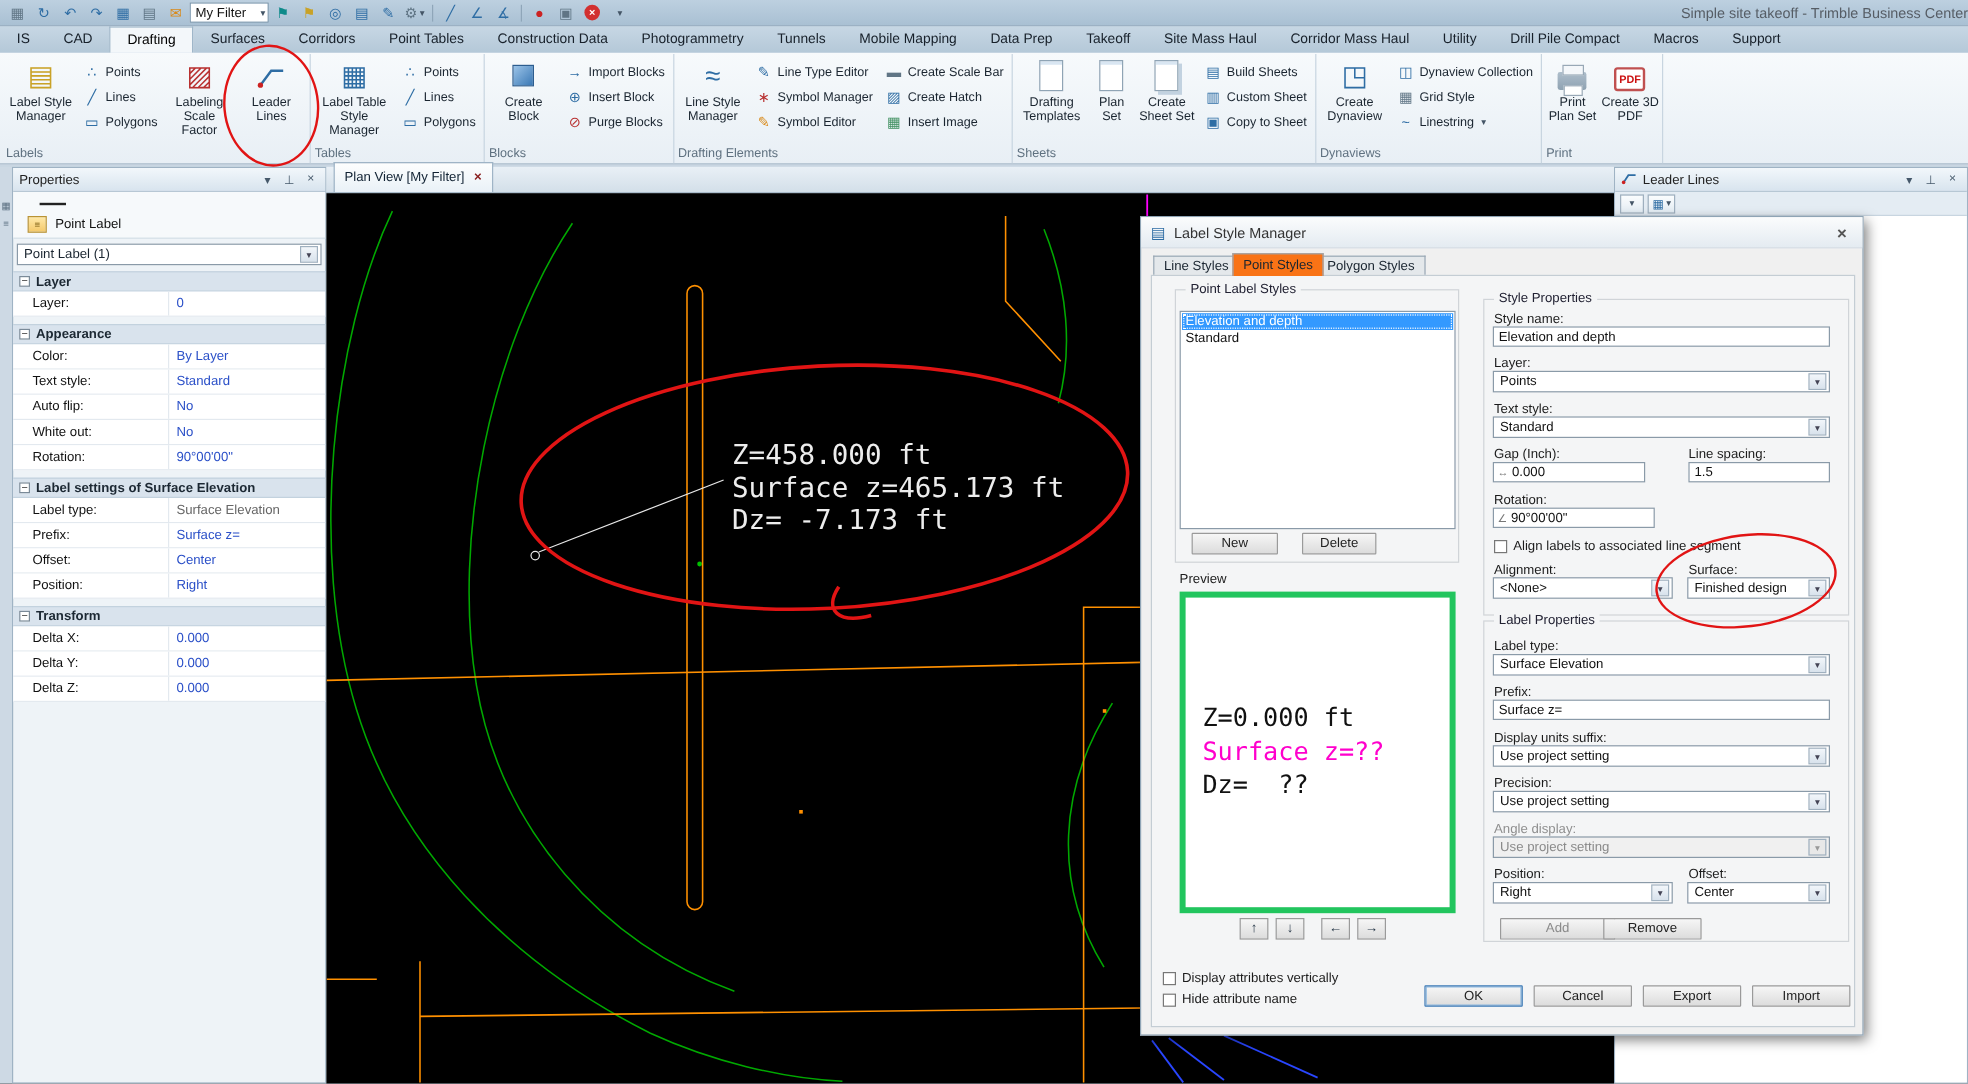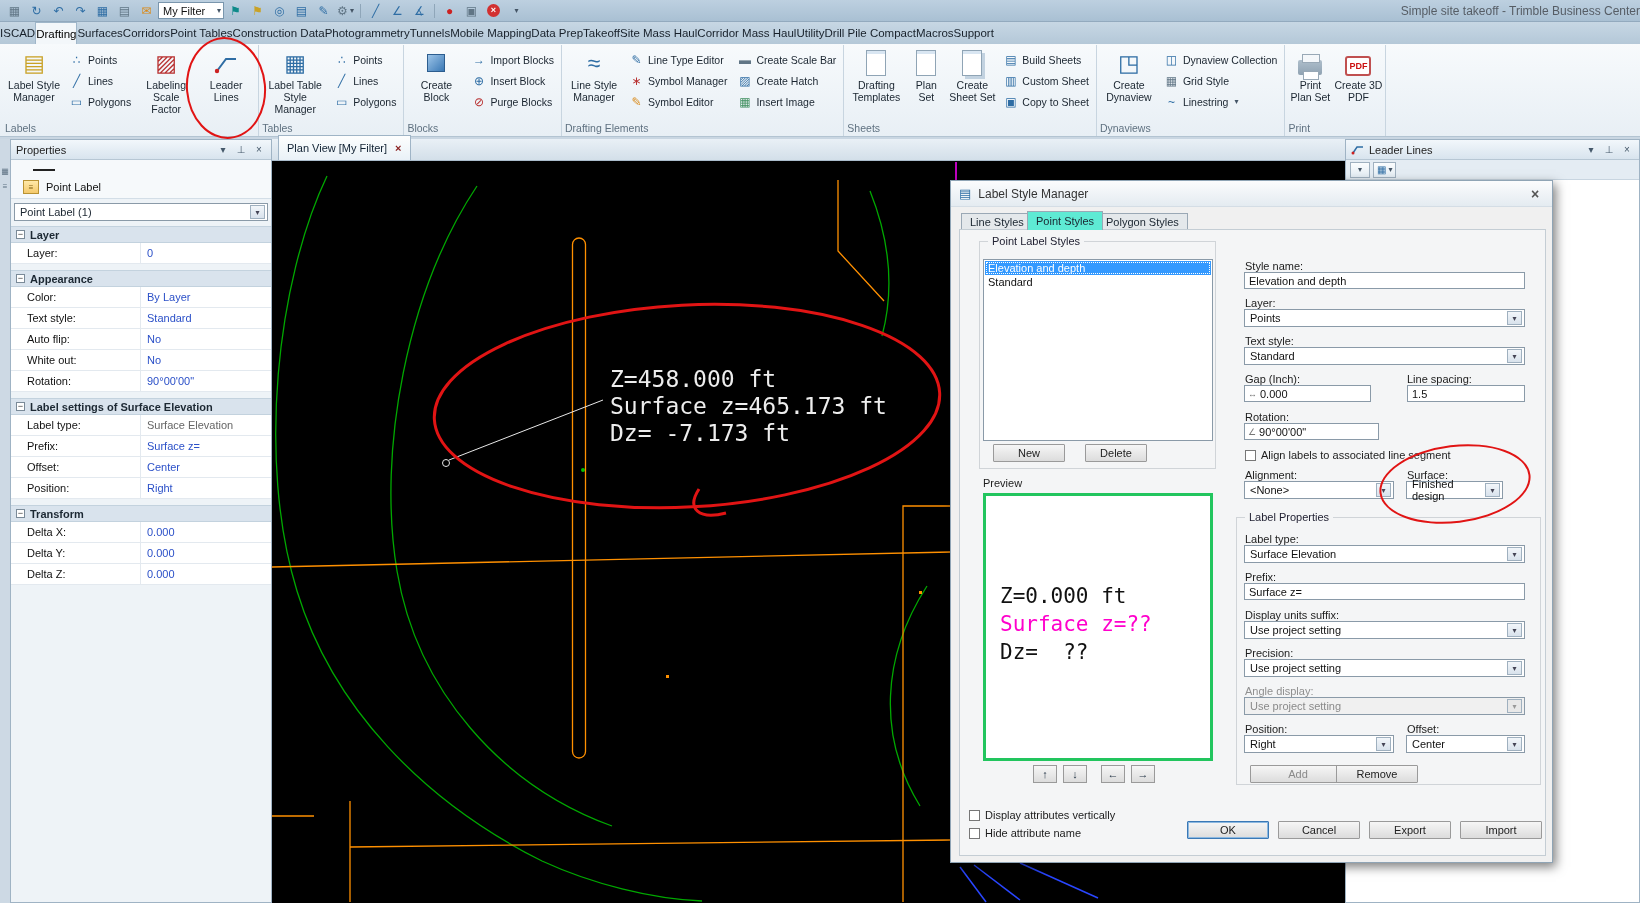--- a/index.html
+++ b/index.html
@@ -11,21 +11,21 @@
   .qat{display:flex;align-items:center;gap:1px;padding-left:4px;position:relative;z-index:2}
   .qicon{width:21px;height:19px;display:flex;align-items:center;justify-content:center;font-size:12px;border-radius:2px}
   .qsep{width:1px;height:14px;background:#8fa6b9;margin:0 3px}
   .qcombo{width:66px;height:17px;background:#fff;border:1px solid #7a96ad;display:flex;align-items:center;justify-content:space-between;padding:0 2px 0 4px;font-size:11px;color:#111}
   .qcombo .arr{font-size:8px;color:#456}
   .stopic{width:13px;height:13px;border-radius:50%;background:#d23030;color:#fff;font-size:9px;line-height:13px;text-align:center;font-weight:bold}
   .win-title{position:absolute;left:0;right:0;top:0;height:22px;line-height:22px;text-align:right;color:#565d65;font-size:12px;pointer-events:none}
 
   
   .tabrow{position:absolute;left:0;top:22px;width:1640px;height:22px;background:linear-gradient(#c7d7e4,#b4c8d8);display:flex;align-items:stretch}
-  .rtab{display:flex;align-items:center;padding:0 0;font-size:11.5px;color:#17202a;cursor:default}
+  .rtab{display:flex;align-items:center;padding:0 14px;font-size:11.5px;color:#17202a;cursor:default}
   .rtab.active{background:#f3f7fa;border:1px solid #9fb6c9;border-bottom:none;color:#000}
 
   
   .ribbon{position:absolute;left:0;top:44px;width:1640px;height:93px;background:linear-gradient(#f7fafc,#e8eff5);border-bottom:1px solid #b3c4d2;display:flex;align-items:stretch;padding:1px 0 0 2px}
   .rgroup{display:flex;flex-direction:column;border-right:1px solid #c8d5e0;padding:0 3px}
   .rgc{flex:1;display:flex;align-items:flex-start;gap:2px}
   .rgroup-title{text-align:left;font-size:10.5px;color:#5f7180;padding:1px 0 2px}
   .bigbtn{width:58px;display:flex;flex-direction:column;align-items:center;padding-top:3px;gap:1px;height:74px;border-radius:2px;position:relative}
   .bicon{width:30px;height:30px;display:flex;align-items:center;justify-content:center;font-size:23px}
   .blabel{font-size:10.5px;text-align:center;line-height:1.15;color:#1a2530}
@@ -76,21 +76,21 @@
   .ltools{height:20px;background:#e4ecf3;border-bottom:1px solid #c8d5e0;display:flex;align-items:center;gap:3px;padding:0 4px;flex:0 0 auto}
   .lbtn{height:16px;min-width:20px;border:1px solid #9fb0bf;background:linear-gradient(#fbfdfe,#e3ecf3);display:flex;align-items:center;justify-content:center;gap:2px;font-size:8px;color:#456;padding:0 3px}
   .lbody{flex:1;background:#fff}
 
   
   .dlg{position:absolute;left:950px;top:180px;width:603px;height:683px;background:#f0f0f0;border:1px solid #8fa4b5;box-shadow:3px 4px 10px rgba(0,0,0,.5);z-index:20}
   .dlg-title{height:26px;background:linear-gradient(#fbfcfd,#e4ebf1);display:flex;align-items:center;gap:7px;padding:0 8px;font-size:12px;color:#333;border-bottom:1px solid #d4dde5}
   .dlg-title .sp{flex:1}
   .dlg-x{color:#555;font-size:14px;font-weight:bold;width:18px;text-align:center}
   .dtab{position:absolute;height:17px;border:1px solid #9aa8b5;border-bottom:none;background:#e4e8eb;font-size:11px;display:flex;align-items:center;padding:0 8px;top:32px}
-  .dtab.active{background:#5eead4;height:19px;top:30px;z-index:3}
+  .dtab.active{background:#f97316;height:19px;top:30px;z-index:3}
   .dpage{position:absolute;left:8px;top:48px;width:587px;height:627px;background:#f4f5f6;border:1px solid #c4cdd4}
   .grp{position:absolute;border:1px solid #d0d4d8}
   .grp-title{position:absolute;top:-7px;left:8px;background:#f4f5f6;padding:0 4px;font-size:11px;color:#223;white-space:nowrap}
   .lbl{position:absolute;font-size:11px;color:#1c1c1c;white-space:nowrap}
   .lbl.muted{color:#8f8f8f}
   .lst{position:absolute;background:#fff;border:1px solid #8a9aa8;font-size:11px;padding:1px}
   .lst .sel{background:#3399ff;color:#fff;padding:1px 3px;outline:1px dotted #fff;outline-offset:-2px}
   .lst .itm{padding:1px 3px;color:#111}
   .inp{position:absolute;height:17px;background:#fff;border:1px solid #8a9aa8;font-family:"Liberation Sans",sans-serif;font-size:11px;padding:0 4px;color:#111}
   .fld{position:absolute;display:flex;align-items:center;background:#fff;border:1px solid #8a9aa8;height:17px;padding:0 3px;gap:3px}
@@ -98,21 +98,21 @@
   .fld input{border:none;outline:none;flex:1;width:100%;font-family:"Liberation Sans",sans-serif;font-size:11px;color:#111;background:transparent}
   .cmb{position:absolute;height:18px;background:#fff;border:1px solid #8a9aa8;display:flex;align-items:center;justify-content:space-between;padding:0 2px 0 5px;font-size:11px;color:#111}
   .cmb .arr{width:15px;height:14px;background:linear-gradient(#f2f6fa,#d8e2ec);border:1px solid #9fb0bf;display:flex;align-items:center;justify-content:center;font-size:8px;color:#445;flex:0 0 auto}
   .cmb.disabled{background:#f0f0f0;color:#8a8a8a}
   .cmb.disabled .arr{background:#e8e8e8;color:#999}
   .btn{position:absolute;height:18px;background:linear-gradient(#f6f6f6,#dcdcdc);border:1px solid #9a9a9a;font-size:11px;display:flex;align-items:center;justify-content:center;color:#222;border-radius:1px}
   .btn.default{border-color:#3a78b5;box-shadow:inset 0 0 0 1px #8cb8e0}
   .btn.pale{color:#8a8a8a}
   .chk{position:absolute;display:flex;align-items:center;gap:5px;font-size:11px;color:#1c1c1c;white-space:nowrap}
   .chk .box{width:11px;height:11px;border:1px solid #777;background:#fff;flex:0 0 auto}
-  .prevbox{position:absolute;background:#fff;border:3px solid #22c55e}
+  .prevbox{position:absolute;background:#fff;border:5px solid #22c55e}
   .prevtxt{position:absolute;left:14px;font-family:"DejaVu Sans Mono",monospace;font-size:21px;color:#111;white-space:pre}
   .prevtxt.mag{color:#ff00cc}
   .arrbtn{position:absolute;width:24px;height:18px;background:linear-gradient(#f6f6f6,#dcdcdc);border:1px solid #9a9a9a;font-size:11px;display:flex;align-items:center;justify-content:center;color:#234}
 </style>
 </head>
 <body>
 
 <div class="titlebar">
   <div class="win-title">Simple site takeoff - Trimble Business Center</div>
   <div class="qat">
@@ -584,20 +584,23 @@
   <div class="prevbox" style="left:32px;top:312px;width:230px;height:268px">
     <span class="prevtxt" style="top:88px">Z=0.000 ft</span>
     <span class="prevtxt mag" style="top:116px">Surface z=??</span>
     <span class="prevtxt" style="top:144px">Dz=  ??</span>
   </div>
   <div class="arrbtn" style="left:82px;top:584px">↑</div>
   <div class="arrbtn" style="left:112px;top:584px">↓</div>
   <div class="arrbtn" style="left:150px;top:584px">←</div>
   <div class="arrbtn" style="left:180px;top:584px">→</div>
 
+  <div class="grp" style="left:285px;top:68px;width:305px;height:264px">
+    <span class="grp-title">Style Properties</span>
+  </div>
   <span class="lbl" style="left:294px;top:79px">Style name:</span>
   <input class="inp" style="left: 293px; top: 91px; width: 281px;" value="Elevation and depth">
   <span class="lbl" style="left:294px;top:116px">Layer:</span>
   <div class="cmb" style="left:293px;top:128px;width:281px">
       <span>Points</span>
       <span class="arr">▾</span>
     </div>
   <span class="lbl" style="left:294px;top:154px">Text style:</span>
   <div class="cmb" style="left:293px;top:166px;width:281px">
       <span>Standard</span>
@@ -618,21 +621,21 @@
   <div class="chk" style="left:294px;top:268px">
       <span class="box"></span>
       <span>Align labels to associated line segment</span>
     </div>
   <span class="lbl" style="left:294px;top:288px">Alignment:</span>
   <span class="lbl" style="left:456px;top:288px">Surface:</span>
   <div class="cmb" style="left:293px;top:300px;width:150px">
       <span>&lt;None&gt;</span>
       <span class="arr">▾</span>
     </div>
-  <div class="cmb" style="left:455px;top:300px;width:97px">
+  <div class="cmb" style="left:455px;top:300px;width:119px">
       <span>Finished design</span>
       <span class="arr">▾</span>
     </div>
   <div class="circle-annot" style="left:428px;top:264px;width:152px;height:78px;transform:rotate(-7deg)"></div>
 
   <div class="grp" style="left:285px;top:336px;width:305px;height:268px">
     <span class="grp-title">Label Properties</span>
   </div>
   <span class="lbl" style="left:294px;top:352px">Label type:</span>
   <div class="cmb" style="left:293px;top:364px;width:281px">

